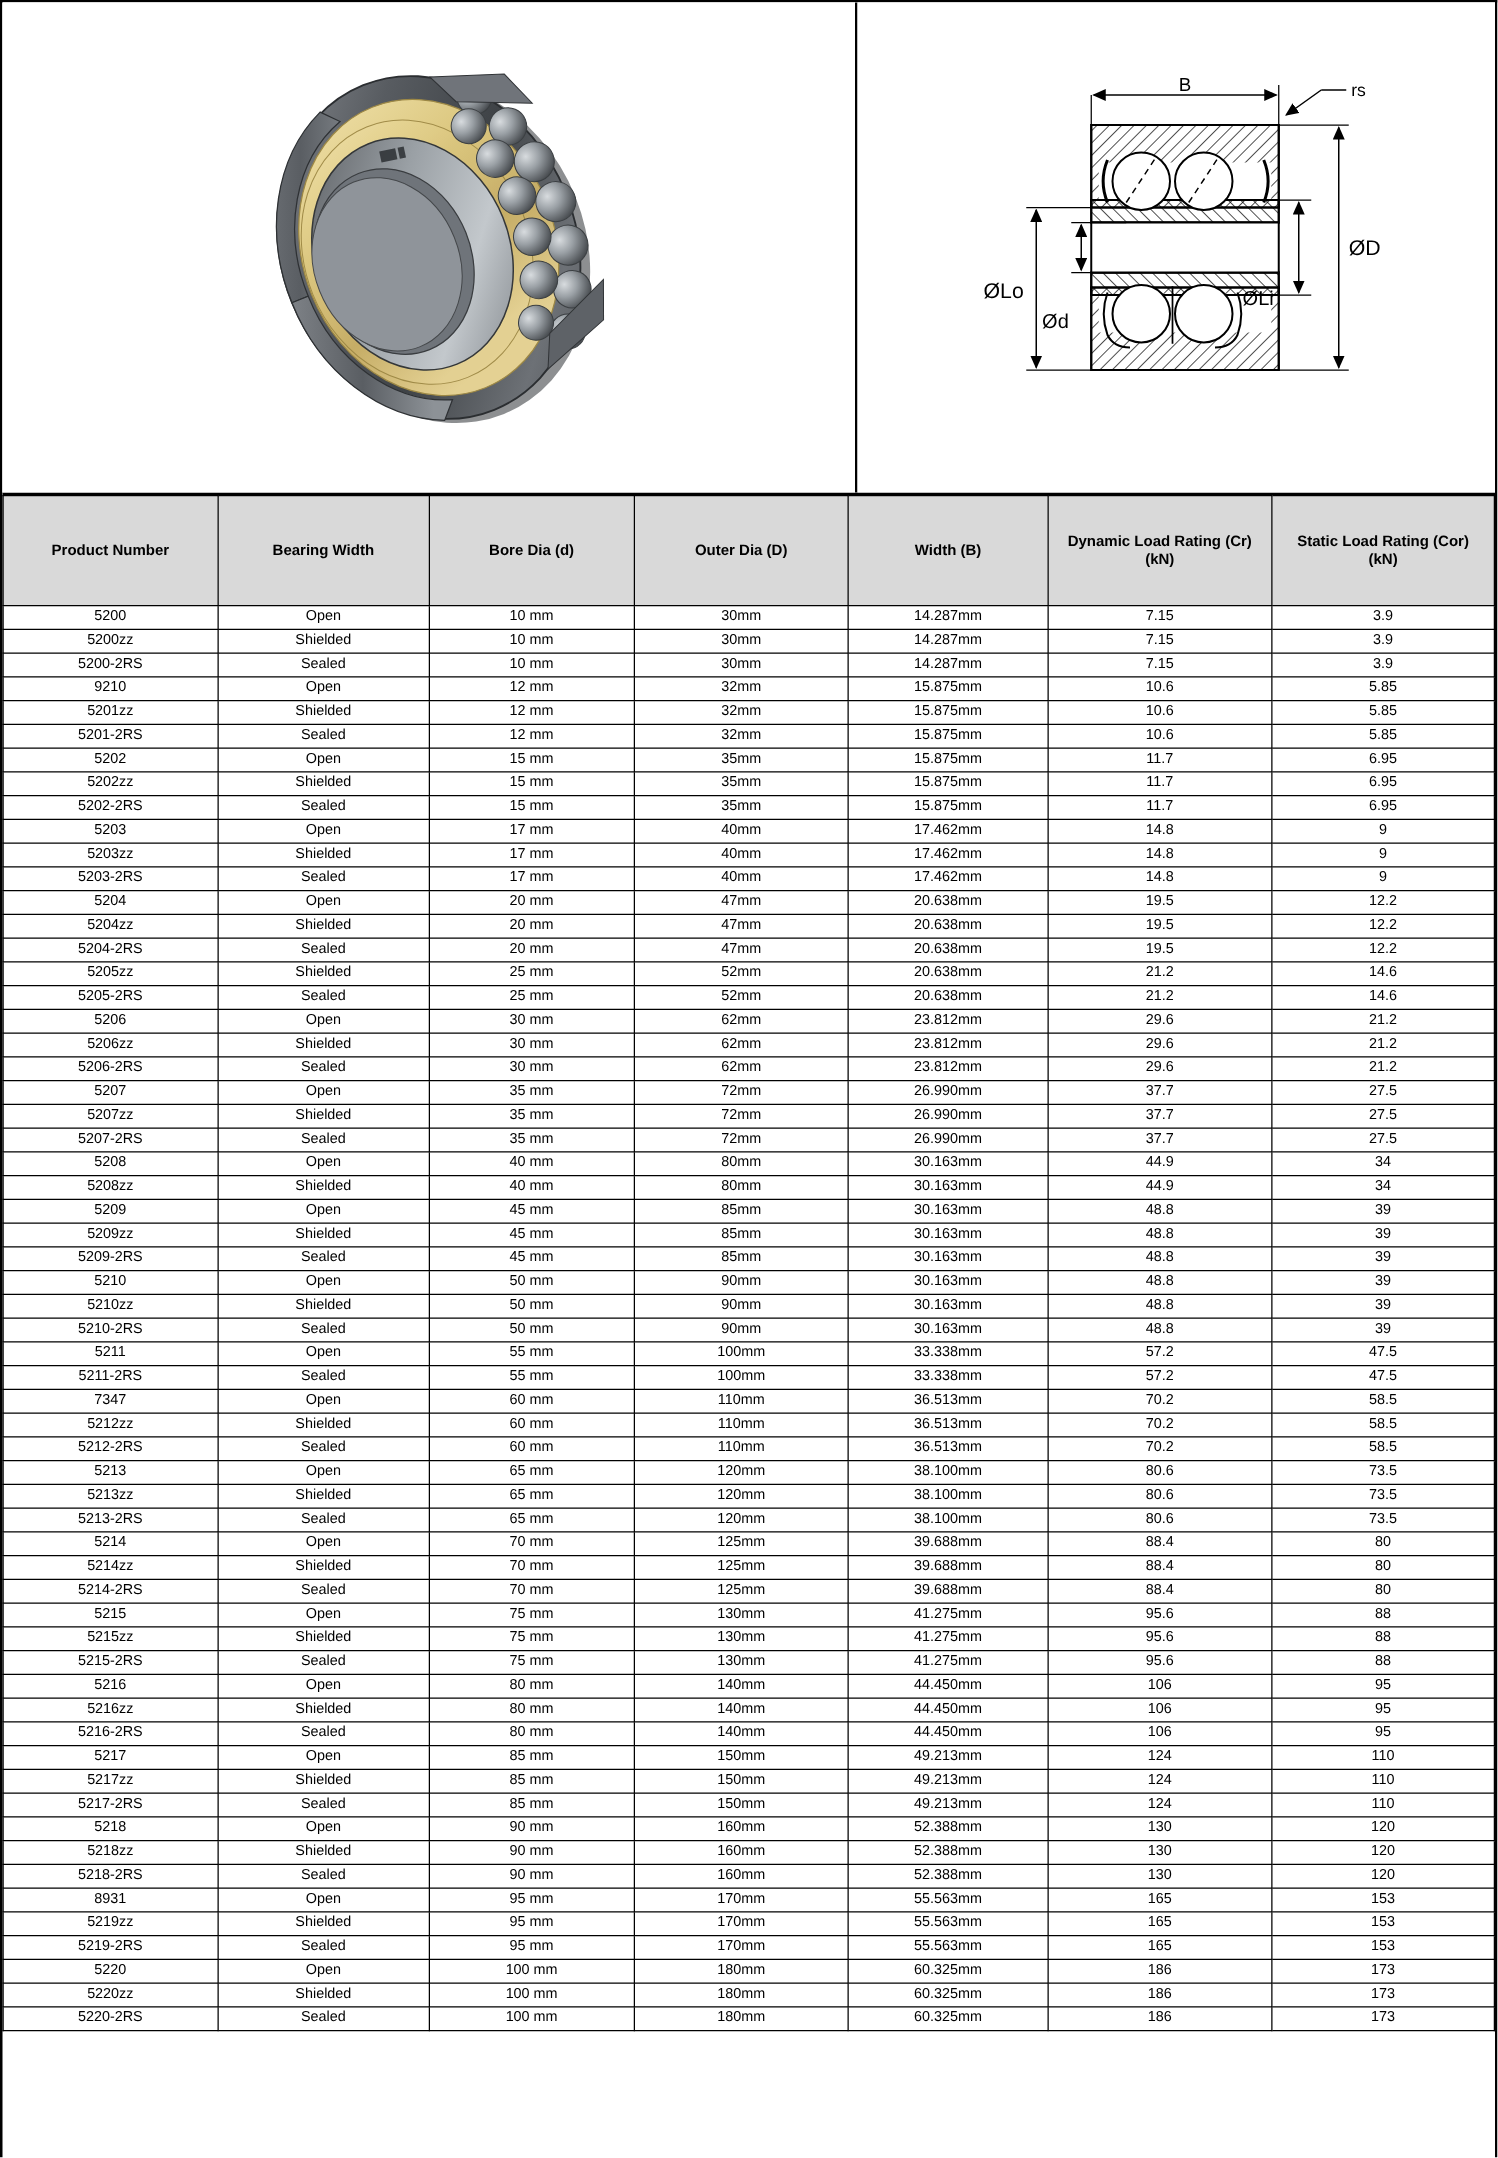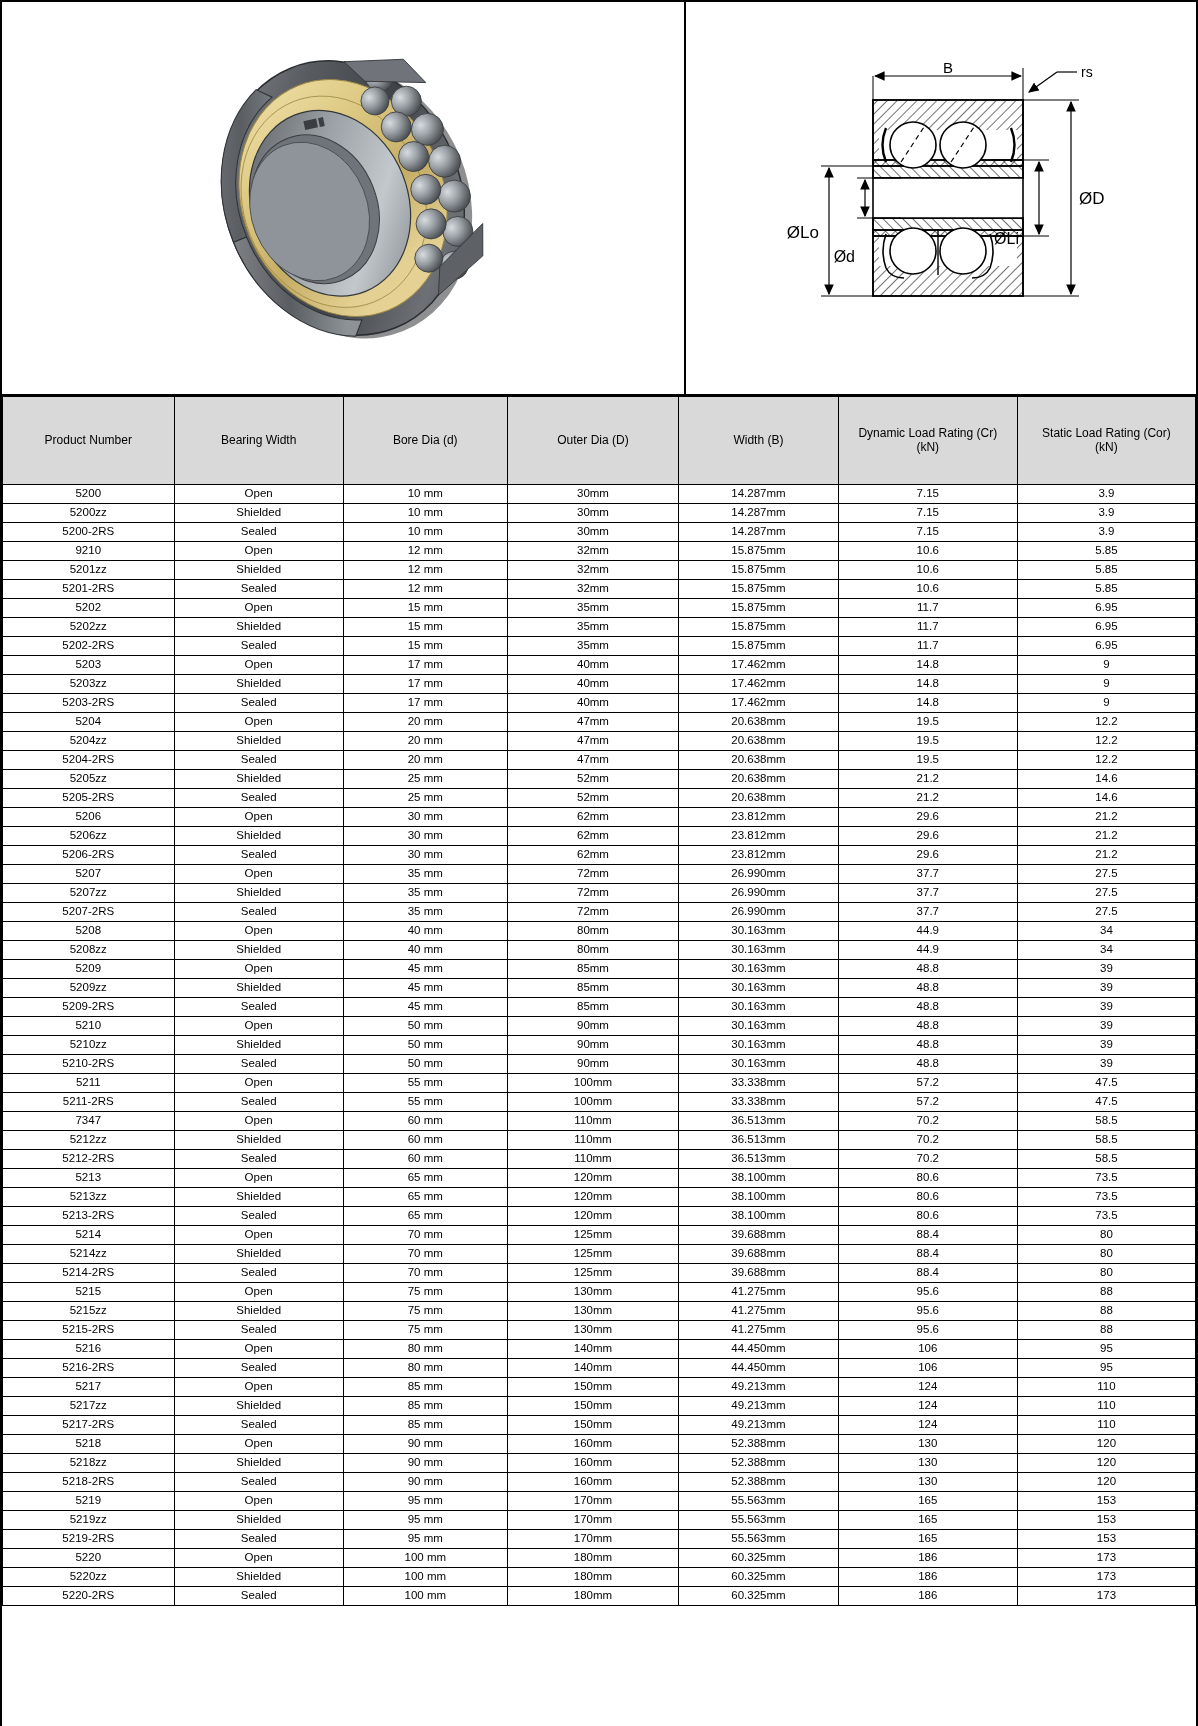--- a/index.html
+++ b/index.html
@@ -62,21 +62,21 @@
   table.spec th, table.spec td {
     border: 1px solid #000;
     text-align: center;
     vertical-align: middle;
     padding: 0;
     line-height: 1.15;
     color: #000;
   }
   table.spec thead th {
     background: #d9d9d9;
-    font-weight: normal;
+    font-weight: bold;
     height: 88px;
     font-size: 12px;
     vertical-align: middle;
     padding: 0 3px;
   }
   table.spec tbody td {
     height: 19px;
     background: #fff;
     font-weight: normal;
     font-size: 11.5px;
@@ -702,29 +702,38 @@
         <tr>
           <td>5216</td>
           <td>Open</td>
           <td>80 mm</td>
           <td>140mm</td>
           <td>44.450mm</td>
           <td>106</td>
           <td>95</td>
         </tr>
         <tr>
-          <td>5216-2RS</td>
-          <td>Sealed</td>
+          <td>5216zz</td>
+          <td>Shielded</td>
           <td>80 mm</td>
           <td>140mm</td>
           <td>44.450mm</td>
           <td>106</td>
           <td>95</td>
         </tr>
         <tr>
+          <td>5216-2RS</td>
+          <td>Sealed</td>
+          <td>80 mm</td>
+          <td>140mm</td>
+          <td>44.450mm</td>
+          <td>106</td>
+          <td>95</td>
+        </tr>
+        <tr>
           <td>5217</td>
           <td>Open</td>
           <td>85 mm</td>
           <td>150mm</td>
           <td>49.213mm</td>
           <td>124</td>
           <td>110</td>
         </tr>
         <tr>
           <td>5217zz</td>
@@ -765,21 +774,21 @@
         <tr>
           <td>5218-2RS</td>
           <td>Sealed</td>
           <td>90 mm</td>
           <td>160mm</td>
           <td>52.388mm</td>
           <td>130</td>
           <td>120</td>
         </tr>
         <tr>
-          <td>5219</td>
+          <td>8931</td>
           <td>Open</td>
           <td>95 mm</td>
           <td>170mm</td>
           <td>55.563mm</td>
           <td>165</td>
           <td>153</td>
         </tr>
         <tr>
           <td>5219zz</td>
           <td>Shielded</td>

